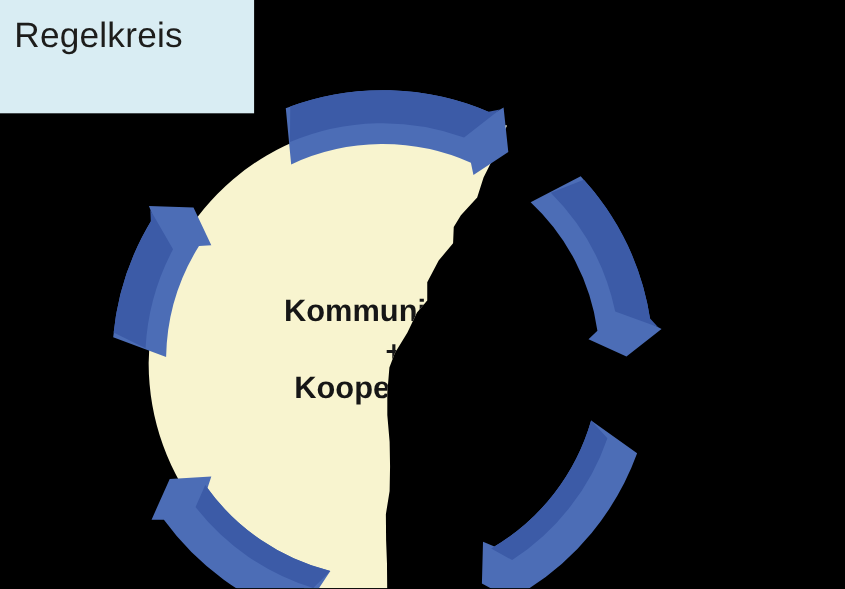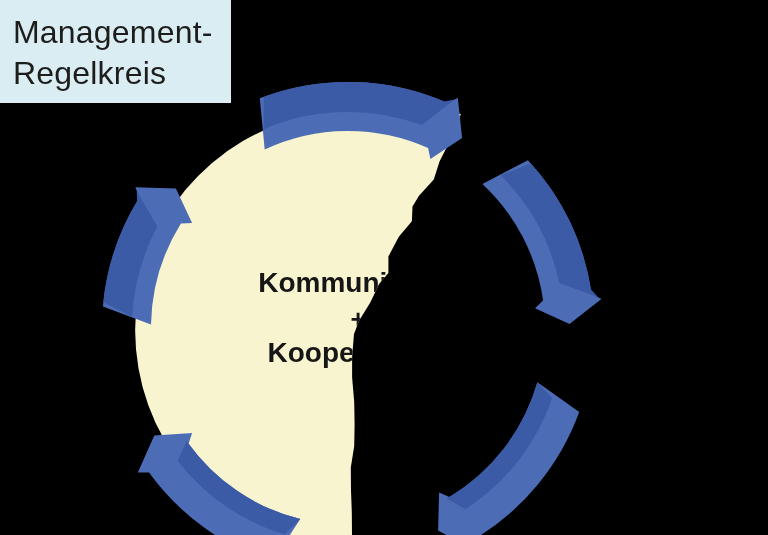--- a/index.html
+++ b/index.html
@@ -29,21 +29,20 @@
     font-weight:700;
     font-size:26px;
   }
 </style>
 </head>
 <body>
 
 <div class="stage" style="background: rgb(0, 0, 0);">
 
   <div class="title-box" style="background: rgb(217, 237, 243); color: rgb(29, 29, 27);">
-    <span class="line">Management-</span>
     <span class="line">Regelkreis</span>
   </div>
 
   <svg width="768" height="535" viewBox="0 0 768 535">
     <defs>
       <clipPath id="discClip">
           <path id="discClipPath" d="M 461 114 L 454.2 128.4 L 446.1 148.5 L 439.6 161.3 L 433.8 179.5 L 419.0 195.7 L 412.5 206.4 L 411.9 221.2 L 398.8 236.8 L 388.4 256.5 L 388.4 273.1 L 379.1 284.1 L 370.3 302.5 L 359.0 320.8 L 354 334 L 352.1 357.2 L 352.1 377.3 L 354.2 401.7 L 354.6 424.2 L 354.2 446.3 L 350.8 467.5 L 351.0 490.8 L 351.8 512.1 L 352 535 L 277 535 A 215 218 0 0 1 350 112 Q 415 106 461 114 Z"></path>
         </clipPath>
     </defs>
 

